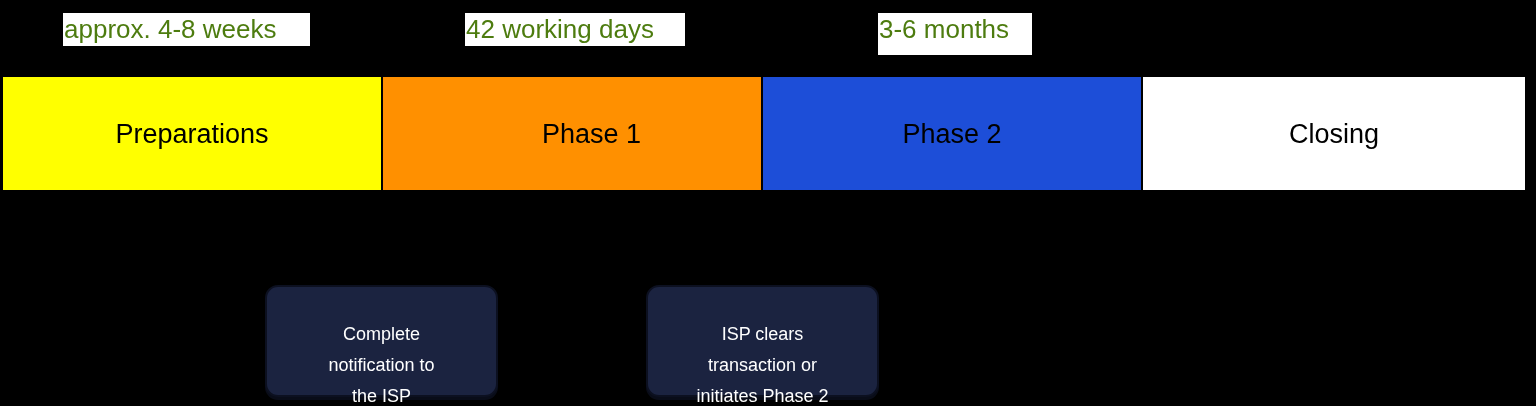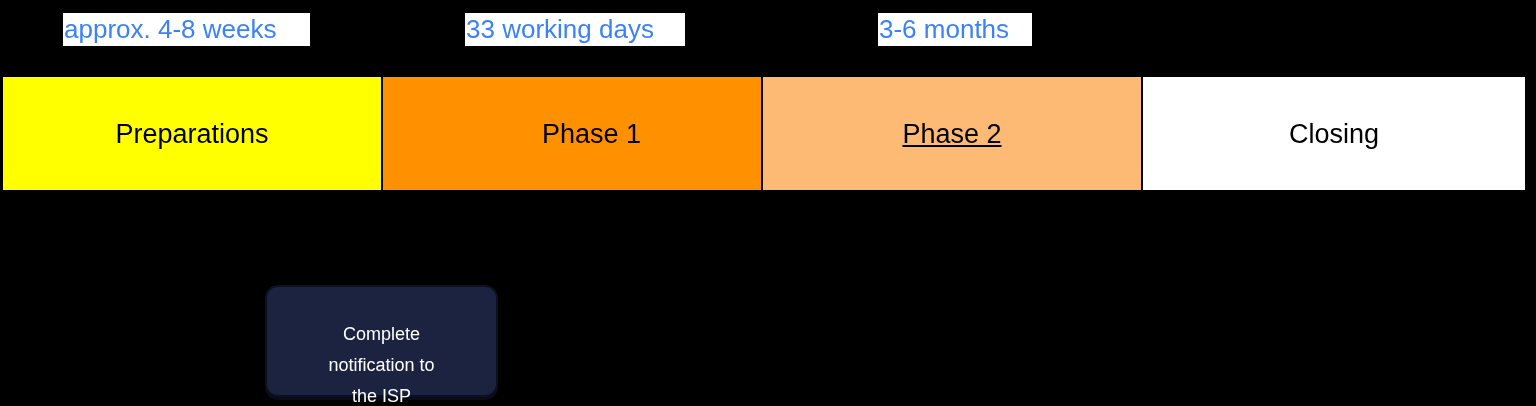--- a/index.html
+++ b/index.html
@@ -17,21 +17,21 @@
     position: relative;
     width: 1536px;
     height: 406px;
     background: #000000;
   }
 
   
   .duration-label {
     position: absolute;
     background: #ffffff;
-    color: #3b82f6;
+    color: #4d7c0f;
     font-size: 26px;
     line-height: 32px;
     font-family: "Liberation Sans", sans-serif;
     white-space: nowrap;
     text-align: left;
     padding: 0 1px;
     box-sizing: border-box;
   }
   .duration-rule {
     position: absolute;
@@ -94,39 +94,44 @@
 </style>
 </head>
 <body>
 
 <div id="canvas" style="background: rgb(0, 0, 0);">
 
   <div class="duration-rule" id="rule-0" style="left: 65px; top: 8px; width: 245px;"></div>
   <div class="duration-label" id="dur-0" style="left: 63px; top: 13px; width: 247px; height: 33px;">approx. 4-8 weeks</div>
 
   <div class="duration-rule" id="rule-1" style="left: 467px; top: 8px; width: 218px;"></div>
-  <div class="duration-label" id="dur-1" style="left: 465px; top: 13px; width: 220px; height: 33px;">33 working days</div>
+  <div class="duration-label" id="dur-1" style="left: 465px; top: 13px; width: 220px; height: 33px;">42 working days</div>
 
   <div class="duration-rule" id="rule-2" style="left: 880px; top: 8px; width: 152px;"></div>
-  <div class="duration-label" id="dur-2" style="left: 878px; top: 13px; width: 154px; height: 33px;">3-6 months</div>
+  <div class="duration-label" id="dur-2" style="left: 878px; top: 13px; width: 154px; height: 42px;">3-6 months</div>
 
   <div id="timeline-bar" style="left: 3px; top: 77px; width: 1522px; height: 113px;">
     <div class="phase-segment" id="seg-0" style="background: rgb(255, 255, 0); width: 380px; flex: 0 0 380px;">
       <span class="phase-label">Preparations</span>
     </div>
     <div class="phase-segment" id="seg-1" style="background: rgb(255, 144, 0); width: 380px; flex: 0 0 380px; padding-left: 39px;">
       <span class="phase-label">Phase 1</span>
     </div>
-    <div class="phase-segment" id="seg-2" style="background: #fdba74; width: 380px; flex: 0 0 380px; text-decoration: underline;">
+    <div class="phase-segment" id="seg-2" style="background: #1d4ed8; width: 380px; flex: 0 0 380px;">
       <span class="phase-label">Phase 2</span>
     </div>
     <div class="phase-segment" id="seg-3" style="background: #ffffff; width: 382px; flex: 0 0 382px;">
       <span class="phase-label">Closing</span>
     </div>
   </div>
 
   <div class="milestone-box" id="ms-0" style="left: 265px; top: 285px; width: 233px; height: 112px; background: rgb(27, 35, 64);">
     <span class="milestone-text" style="color: rgb(255, 255, 255);">Complete
 notification to
 the ISP</span>
   </div>
+  <div class="milestone-box" id="ms-1" style="left: 646px; top: 285px; width: 233px; height: 112px; background: rgb(27, 35, 64);">
+    <span class="milestone-text" style="color: rgb(255, 255, 255);">ISP clears
+transaction or
+initiates Phase 2</span>
+  </div>
 
 </div>
 
 </body></html>

